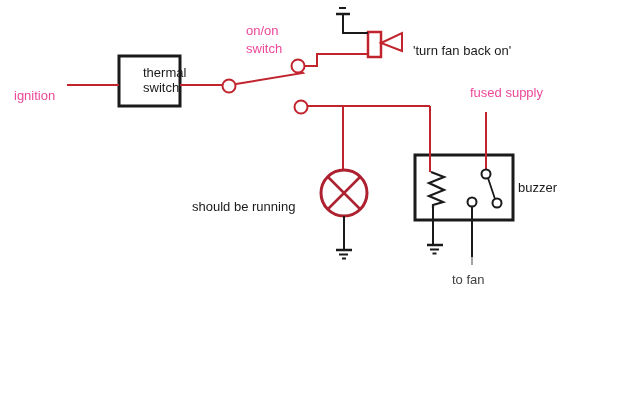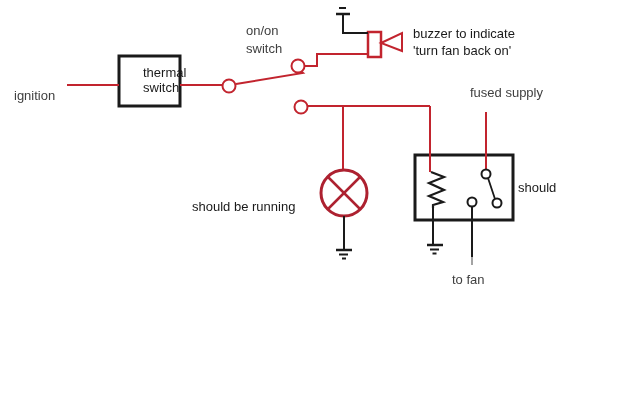--- a/index.html
+++ b/index.html
@@ -1,20 +1,20 @@
 <!DOCTYPE html>
 <html><head>
 <meta charset="utf-8">
 <style>
   html,body{margin:0;padding:0;background:#e8e8e8;}
   #stage{position:relative;width:640px;height:400px;background:#ffffff;overflow:hidden;
          font-family:"Liberation Sans", sans-serif;}
   #wiring-svg{position:absolute;left:0;top:0;}
   .lbl{position:absolute;font-size:13px;line-height:16px;white-space:pre;}
-  .lbl-maroon{color:#404040;}
+  .lbl-maroon{color:#ec4899;}
   .lbl-ink{color:#1a1a1a;}
   .lbl-gray{color:#404040;}
 </style>
 </head>
 <body>
 
 <div id="stage">
 
   <svg id="wiring-svg" width="640" height="400" viewBox="0 0 640 400">
 
@@ -74,23 +74,23 @@
     <path d="M472,206.5 V257" stroke="#1a1a1a" stroke-width="2" fill="none"></path>
     <path d="M472,257 V265" stroke="#a3a3a3" stroke-width="2" fill="none"></path>
   </svg>
 
   <div class="lbl lbl-maroon" style="left:14px;top:88px;">ignition</div>
 
   <div class="lbl lbl-ink" style="left:126px;top:66px;line-height:14.5px;margin-left:17px;"><span>thermal</span><br><span>switch</span></div>
 
   <div class="lbl lbl-maroon" style="left:246px;top:22px;line-height:18px;"><span>on/on</span><br><span>switch</span></div>
 
-  <div class="lbl lbl-ink" style="left:413px;top:26px;line-height:16.5px;"><span>buzzer to indicate</span><br><span>'turn fan back on'</span></div>
+  <div class="lbl lbl-ink" style="left:413px;top:26px;line-height:16.5px;"><br><span>'turn fan back on'</span></div>
 
   <div class="lbl lbl-maroon" style="left:454px;top:85px;margin-left:16px;">fused supply</div>
 
   <div class="lbl lbl-ink" style="left:192px;top:178px;line-height:19px;"><br><span>should be running</span></div>
 
-  <div class="lbl lbl-ink" style="left:518px;top:180px;">should</div>
+  <div class="lbl lbl-ink" style="left:518px;top:180px;">buzzer</div>
 
   <div class="lbl lbl-gray" style="left:452px;top:272px;">to fan</div>
 
 </div>
 
 </body></html>

